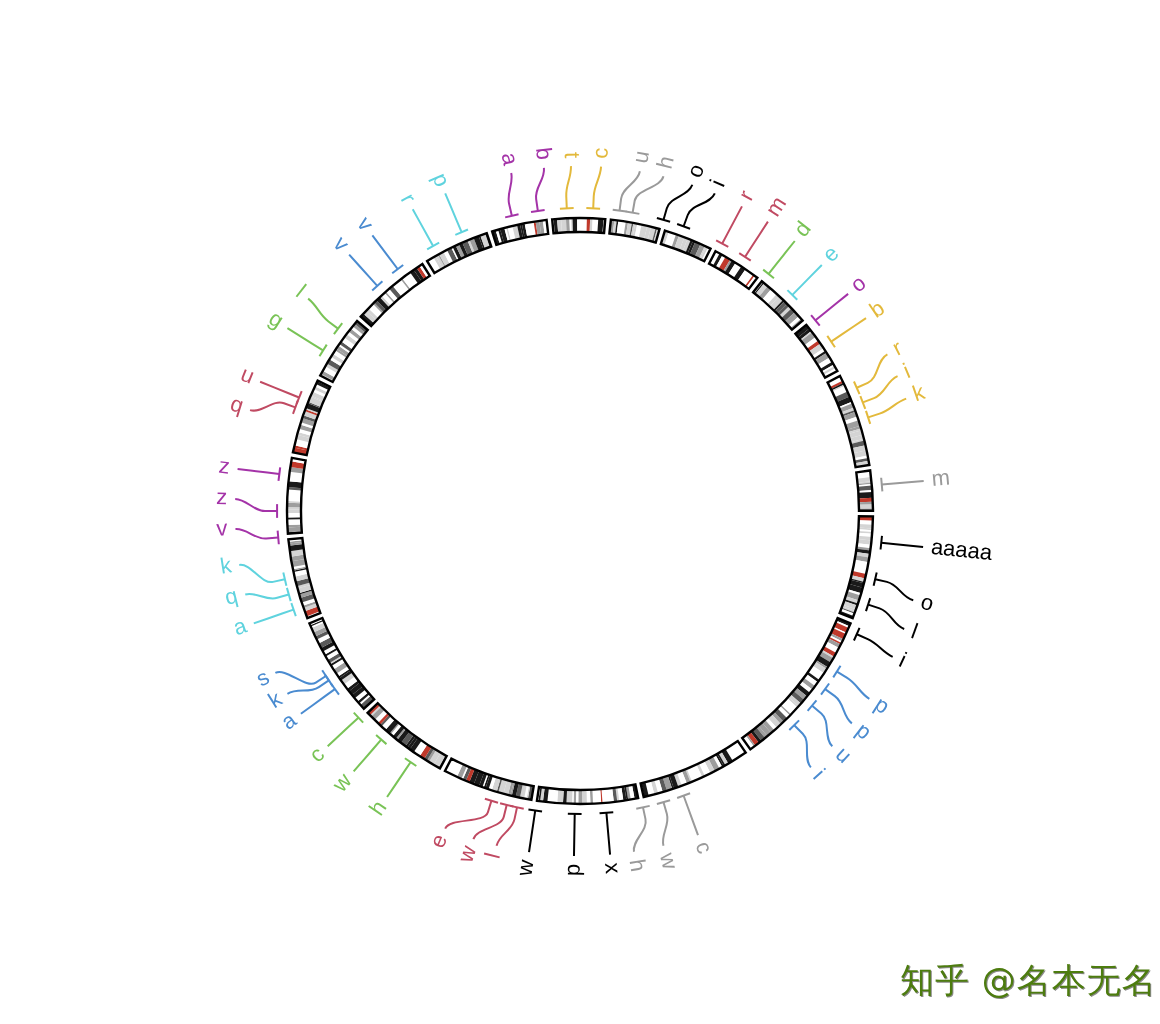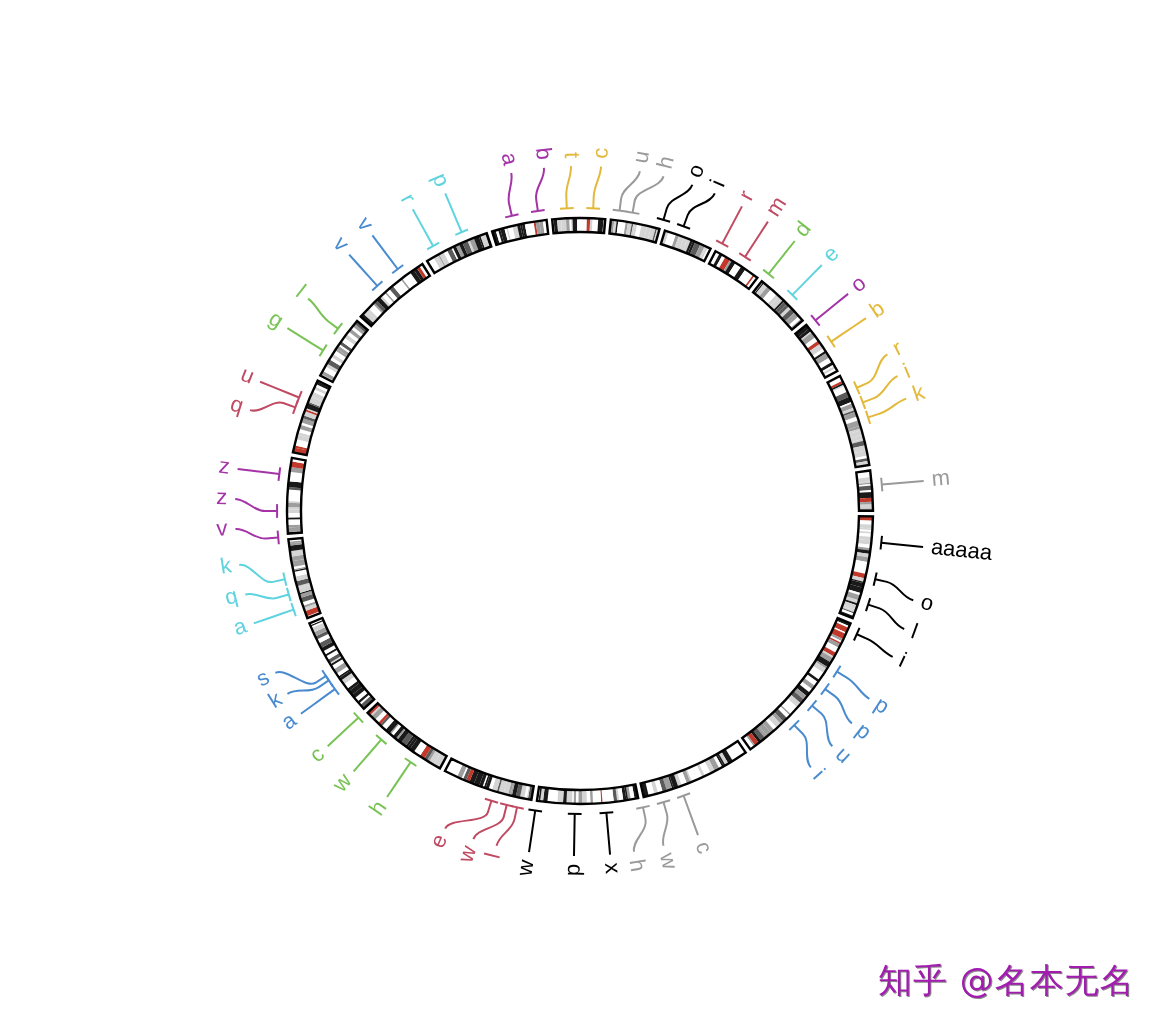--- a/index.html
+++ b/index.html
@@ -1,21 +1,21 @@
 <!DOCTYPE html>
 <html><head>
 <meta charset="utf-8">
 <style>
   html, body { margin:0; padding:0; background:#ffffff; }
   body { width:1160px; height:1024px; position:relative; overflow:hidden;
          font-family:"Liberation Sans", sans-serif; }
   #circos { position:absolute; left:0; top:0; }
   .lbl { font-family:"Liberation Sans", sans-serif; font-size:22px; }
-  .watermark { position:absolute; left:878px; top:958px; font-size:34px;
-               color:#a21caf; letter-spacing:1px;
+  .watermark { position:absolute; left:900px; top:958px; font-size:34px;
+               color:#4d7c0f; letter-spacing:1px;
                font-family:"DejaVu Sans", sans-serif;
                text-shadow:1px 1px 0 #8a8a8a;text-align:right; }
 </style>
 </head>
 <body>
 
 <svg id="circos" width="1160" height="1024" viewBox="0 0 1160 1024" xmlns="http://www.w3.org/2000/svg">
   <g id="ideogram">
       <g>
         <path d="M610.8811180781267,219.63192256830058 A293,293 0 0 1 614.3946483032817,220.0257603015457 L612.7512180089268,233.9289662939633 A279,279 0 0 0 609.4055697740524,233.55394674592446 Z" fill="#9e9e9e" stroke="none"></path>

